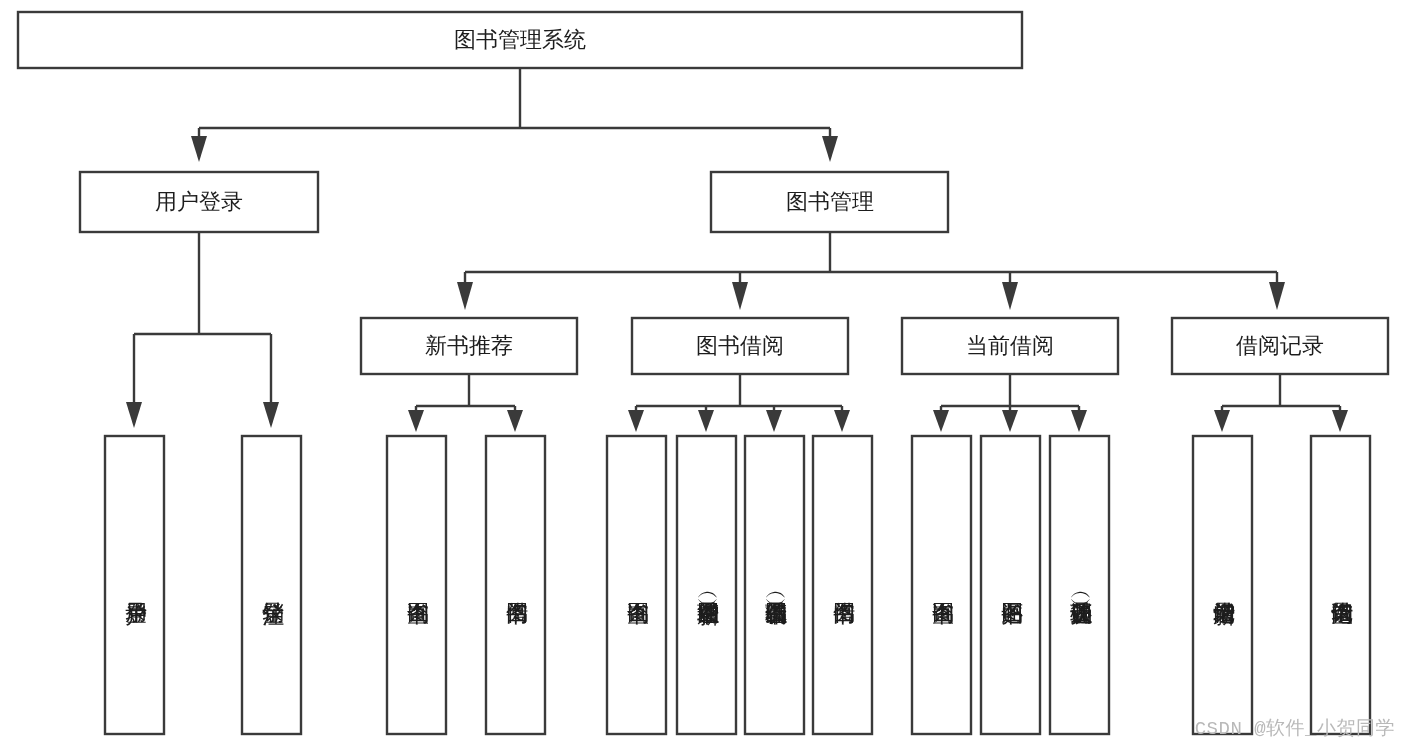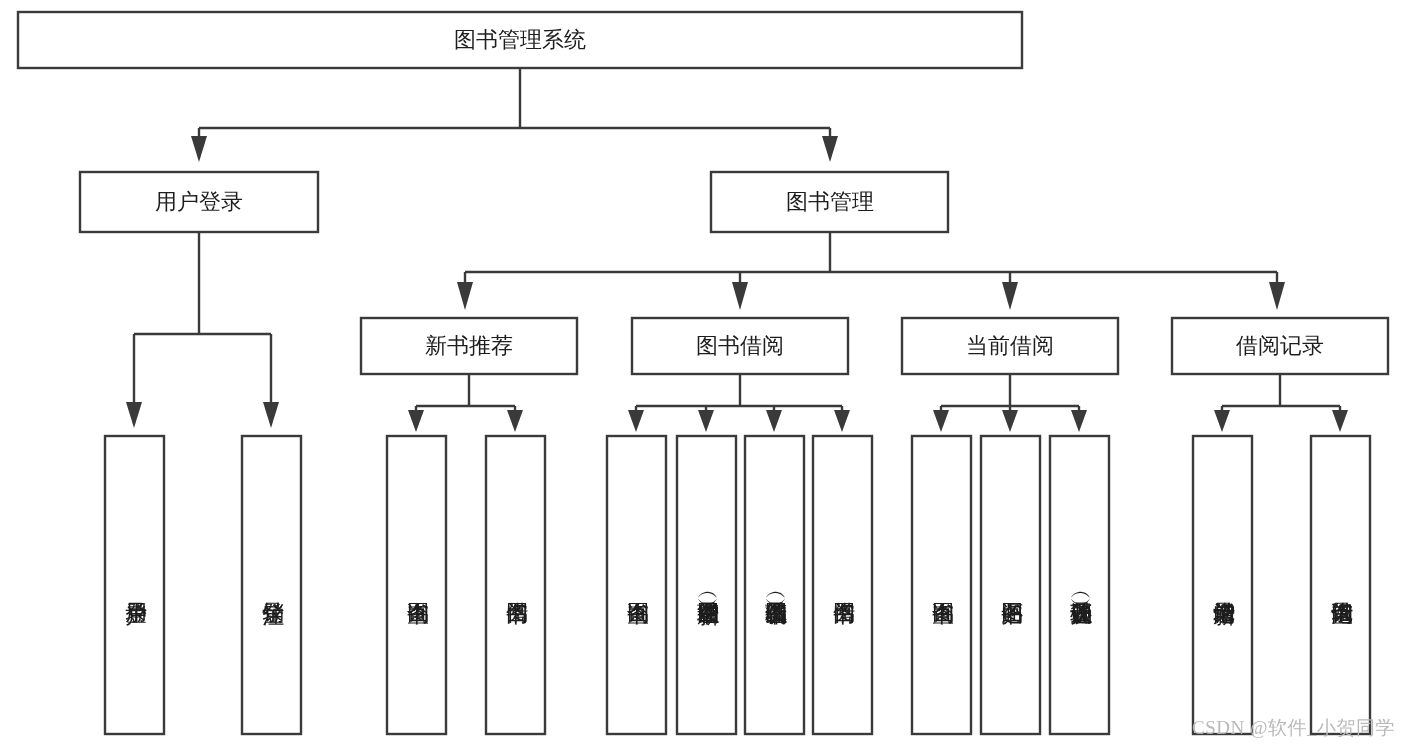--- a/index.html
+++ b/index.html
@@ -54,21 +54,21 @@
     font-size: 22px;
     text-anchor: middle;
     dominant-baseline: middle;
     writing-mode: vertical-rl;
     glyph-orientation-vertical: 0;
   }
   .watermark-text {
     position: absolute;
     right: 10px;
     bottom: 6px;
-    font-family: Liberation Serif, serif;
+    font-family: Liberation Mono, monospace;
     font-size: 19px;
     color: #b9b9b9;
     white-space: nowrap;
     letter-spacing: 0.5px;
     user-select: none;
   }
 </style>
 </head>
 <body>
 

